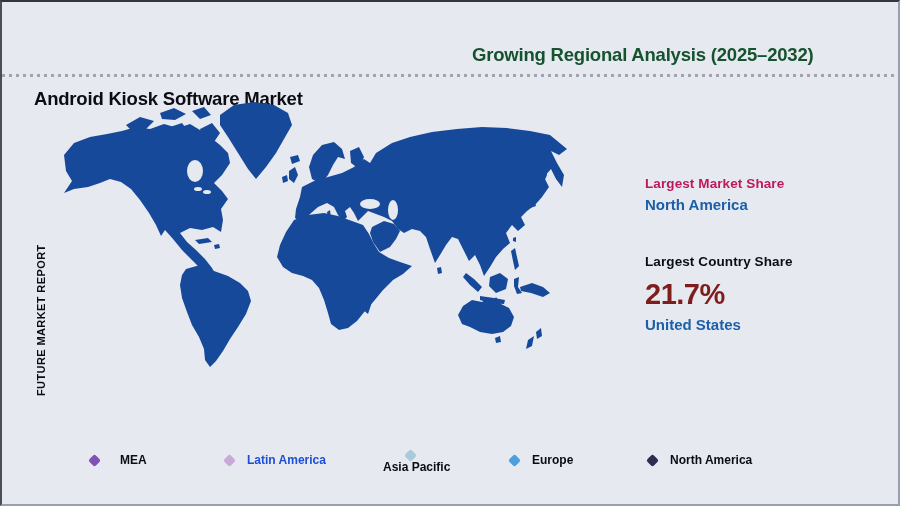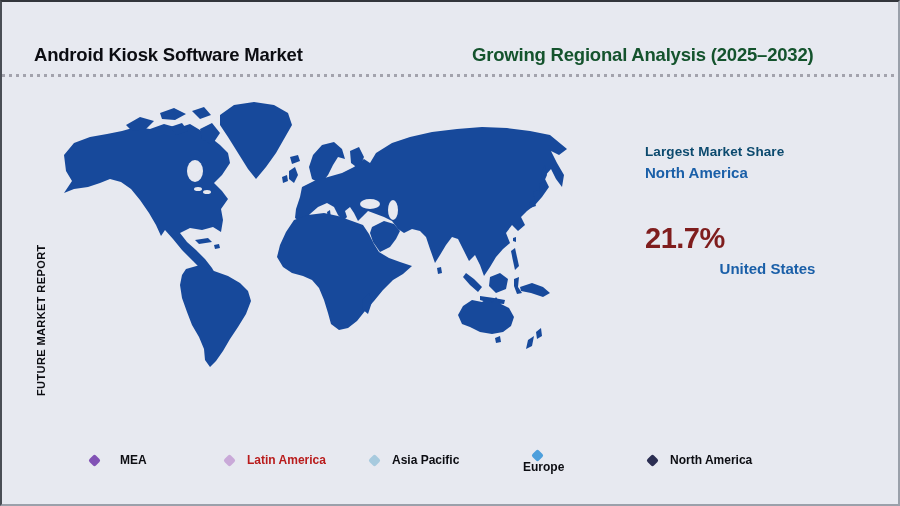--- a/index.html
+++ b/index.html
@@ -10,21 +10,21 @@
     overflow:hidden;
     font-family:"Liberation Sans", sans-serif;
     border-style:solid;border-width:2px;
     border-color:#33363c #9aa0aa #9aa0aa #4a4e55;
   }
   .title{
     position:absolute;top:42px;
     font-size:18.5px;font-weight:bold;letter-spacing:-0.2px;
     white-space:nowrap;
   }
-  .title-left{left:32px;}
+  .title-left{left:32px;margin-top:44px;}
   .title-right{left:470px;}
   .dotted-line{
     position:absolute;left:0;right:0;top:72px;height:3px;
     background:repeating-linear-gradient(90deg, var(--dot,#a3a3ad) 0 3px, transparent 3px 7px);
   }
   .side-label{
     position:absolute;left:33px;top:233px;height:170px;width:16px;
     writing-mode:vertical-rl;transform:rotate(180deg);
     font-size:11px;font-weight:bold;letter-spacing:0.4px;
     text-align:center;white-space:nowrap;
@@ -84,43 +84,44 @@
       <ellipse cx="133" cy="84" rx="8" ry="11"></ellipse>
       <ellipse cx="136" cy="102" rx="4" ry="2"></ellipse>
       <ellipse cx="145" cy="105" rx="4" ry="2"></ellipse>
       <ellipse cx="308" cy="117" rx="10" ry="5"></ellipse>
       <ellipse cx="331" cy="123" rx="5" ry="10"></ellipse>
     </g>
   </svg>
 
   <div class="stats">
     <div class="stat">
-      <div class="stat-label" style="color: #0c4a6e;">Largest Market Share</div>
+      <div class="stat-label" style="color: #be185d; margin-top: 32px;">Largest Market Share</div>
       <div class="stat-entity" style="color: rgb(26, 95, 168);">North America</div>
     </div>
     <div class="stat">
+      <div class="stat-label" style="color: rgb(12, 13, 18);">Largest Country Share</div>
       <div class="stat-value" style="color: #7f1d1d;">21.7%</div>
-      <div class="stat-entity" style="color: rgb(26, 95, 168); text-align: center;">United States</div>
+      <div class="stat-entity" style="color: rgb(26, 95, 168);">United States</div>
     </div>
   </div>
 
   <div class="legend">
     <div class="legend-item" style="left:88px;">
       <span class="diamond" style="background: rgb(129, 82, 181);"></span>
       <span class="legend-label" style="color: rgb(12, 13, 18); padding-left: 8px;">MEA</span>
     </div>
     <div class="legend-item" style="left:223px;">
       <span class="diamond" style="background: rgb(201, 169, 216);"></span>
-      <span class="legend-label" style="color: #b91c1c;">Latin America</span>
+      <span class="legend-label" style="color: #1d4ed8;">Latin America</span>
     </div>
-    <div class="legend-item" style="left:368px;">
+    <div class="legend-item" style="left:368px;flex-direction:column;">
       <span class="diamond" style="background: rgb(167, 202, 222);"></span>
       <span class="legend-label" style="color: rgb(12, 13, 18);">Asia Pacific</span>
     </div>
-    <div class="legend-item" style="left:508px;flex-direction:column;">
+    <div class="legend-item" style="left:508px;">
       <span class="diamond" style="background: rgb(77, 159, 220);"></span>
       <span class="legend-label" style="color: rgb(12, 13, 18);">Europe</span>
     </div>
     <div class="legend-item" style="left:646px;">
       <span class="diamond" style="background: rgb(43, 46, 82);"></span>
       <span class="legend-label" style="color: rgb(12, 13, 18);">North America</span>
     </div>
   </div>
 
 </div>

